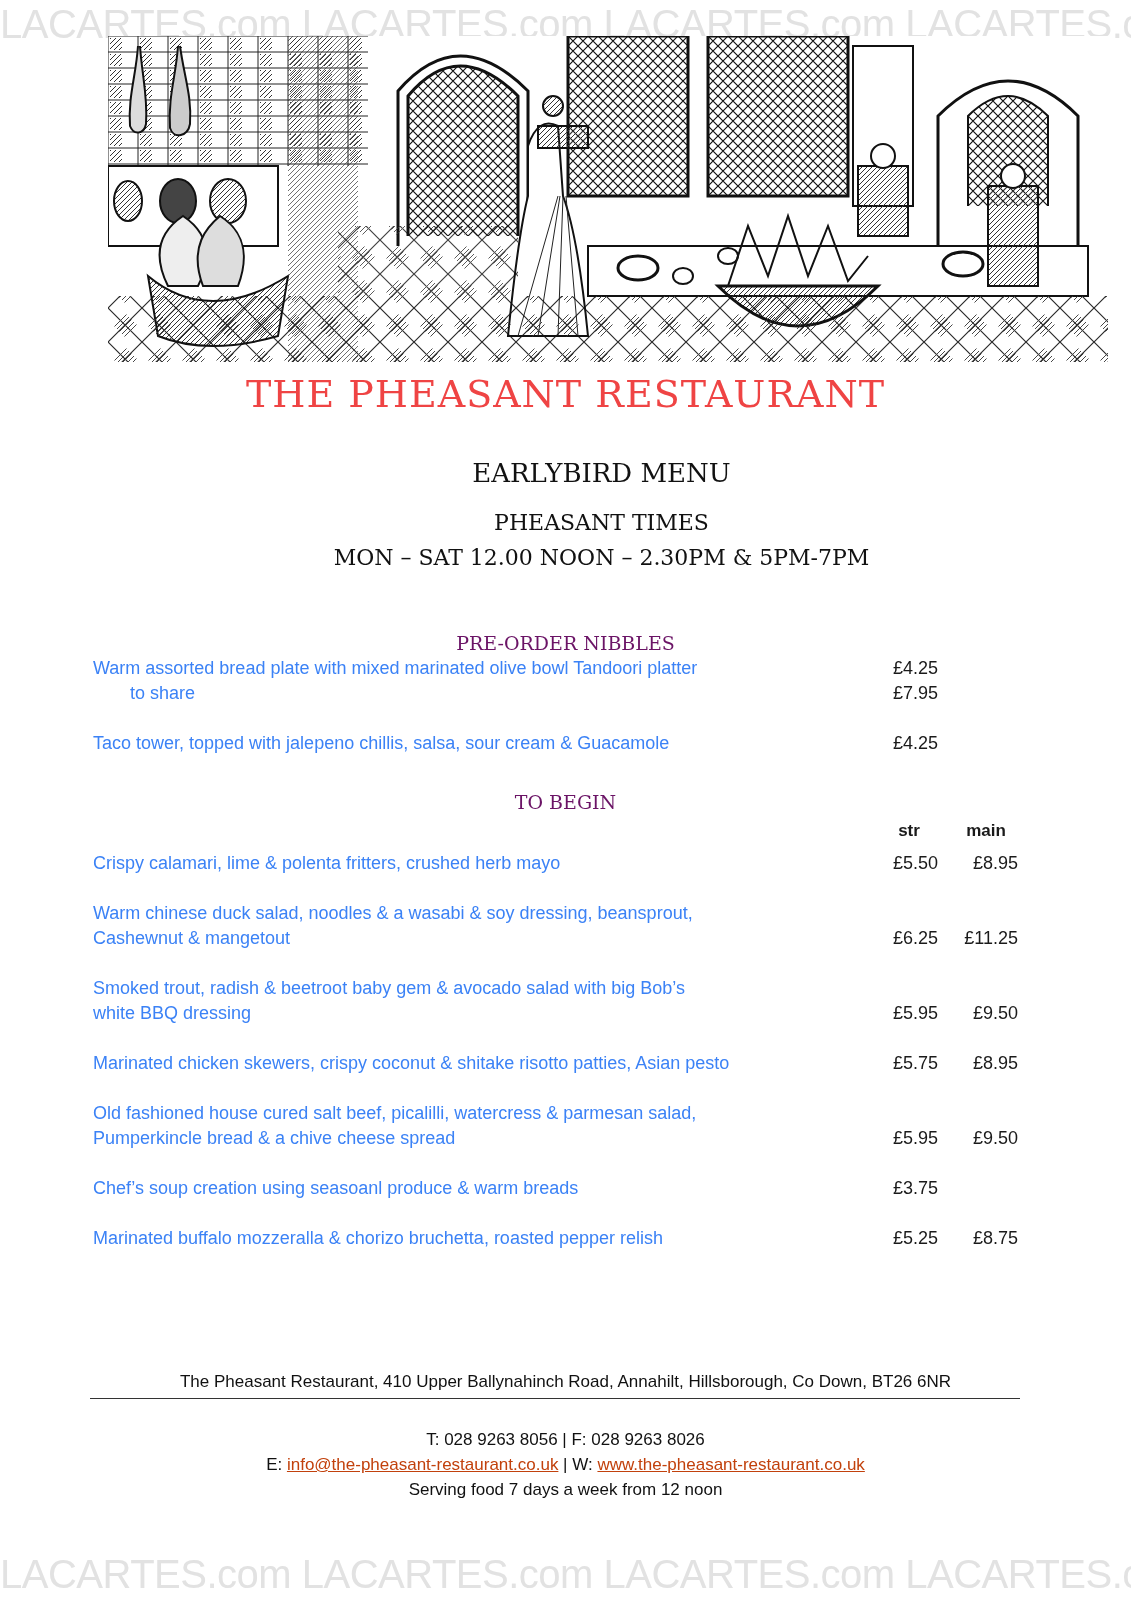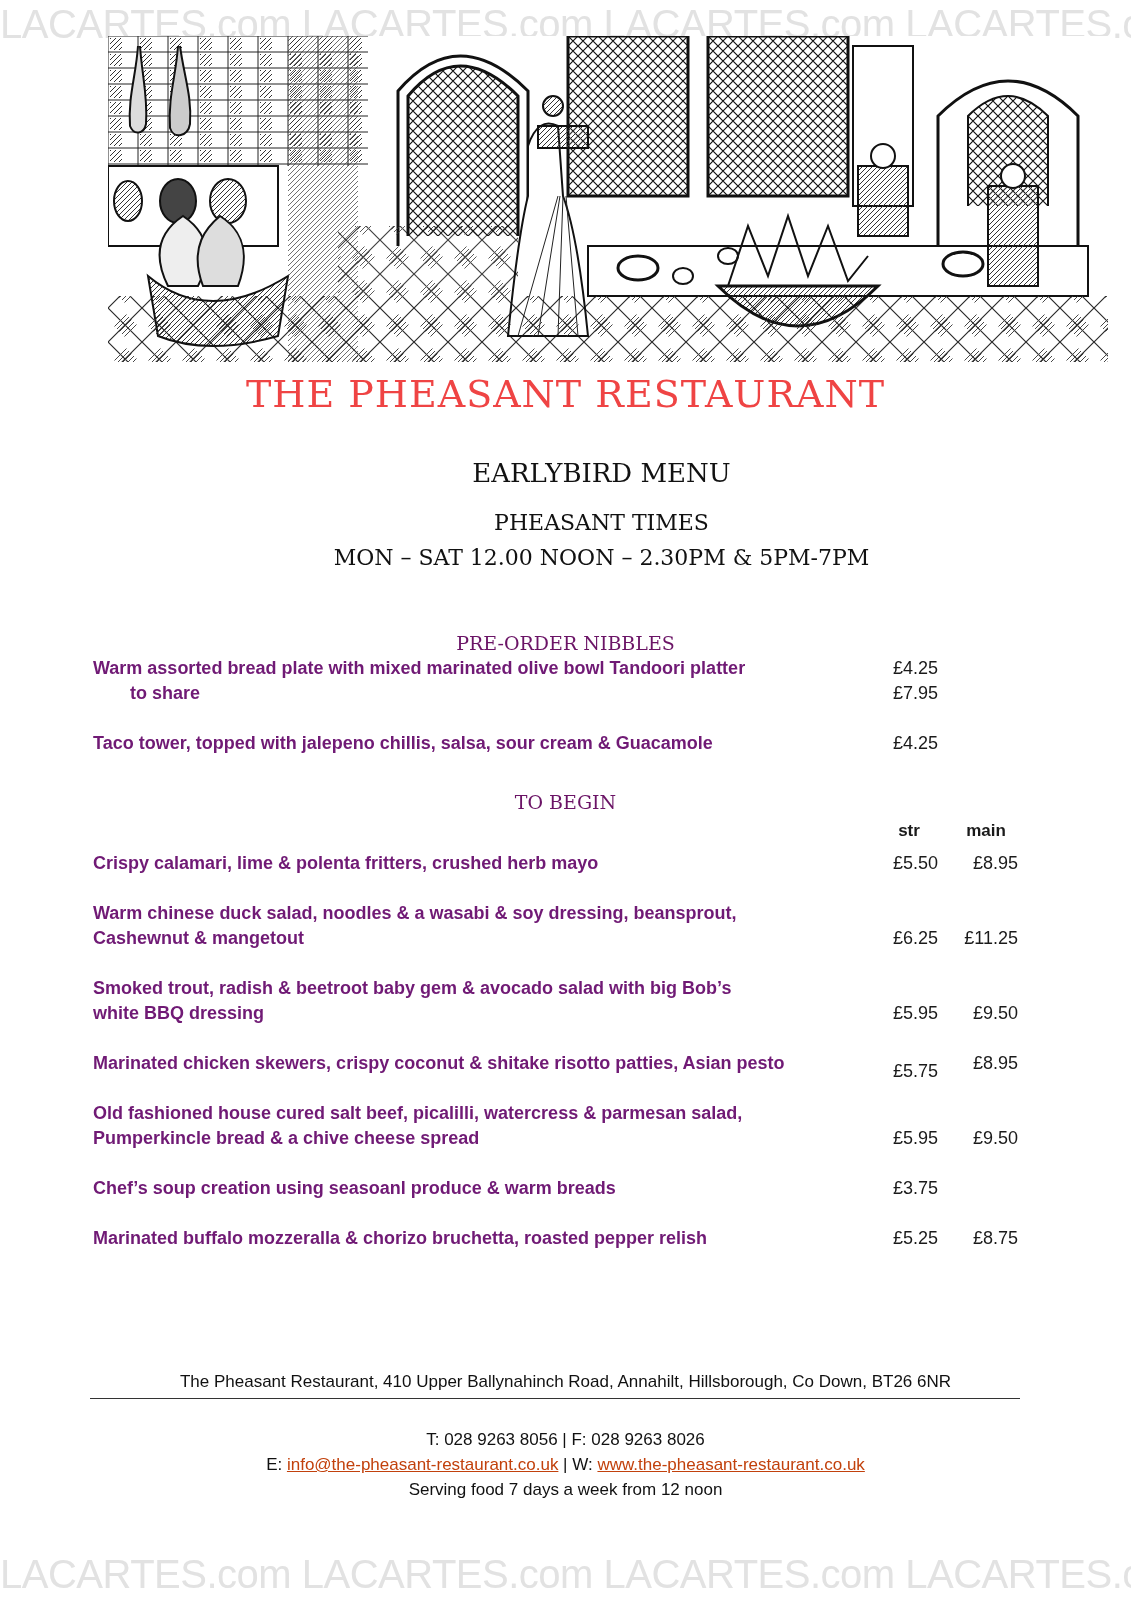--- a/index.html
+++ b/index.html
@@ -7,21 +7,21 @@
   .watermark { position: absolute; left: 0; width: 1131px; height: 44px; overflow: hidden; white-space: nowrap; font-family: "Liberation Sans", sans-serif; font-size: 40px; color: #e2e2e2; letter-spacing: -0.5px; line-height: 44px; }
   .wm-top { top: 2px; }
   .wm-bottom { top: 1552px; }
   .illustration { position: absolute; left: 108px; top: 36px; width: 1000px; height: 326px; overflow: hidden; }
   .title { position: absolute; left: 0; width: 1131px; top: 372px; text-align: center; font-family: "DejaVu Serif", serif; font-size: 38px; letter-spacing: 1px; color: #ef4444; font-variant: small-caps; }
   .subtitle { position: absolute; left: 0; width: 1131px; text-align: center; font-family: "DejaVu Serif", serif; color: #111; padding-left: 36px; }
   .st-menu { top: 458px; font-size: 26px; }
   .st-serving { top: 510px; font-size: 22px; }
   .st-times { top: 545px; font-size: 22px; }
   .section-head { position: absolute; left: 0; width: 1131px; text-align: center; font-family: "DejaVu Serif", serif; font-size: 19px; color: #6b1466; }
-  .item { position: absolute; left: 93px; font-family: "Liberation Sans", sans-serif; font-size: 18px; line-height: 25px; color: #701a75; font-weight: bold; }
+  .item { position: absolute; left: 93px; font-family: "Liberation Sans", sans-serif; font-size: 18px; line-height: 25px; color: #3b82f6; }
   .price { position: absolute; font-size: 18px; line-height: 25px; text-align: right; color: #1a1a1a; font-family: "Liberation Sans", sans-serif; }
   .p-str { left: 880px; width: 58px; }
   .p-main { left: 950px; width: 68px; }
   .col-head { position: absolute; font-weight: bold; font-size: 17px; top: 818px; }
   .footer-rule { position: absolute; left: 90px; top: 1398px; width: 930px; height: 1px; background: #333; }
   .footer-line { position: absolute; left: 0; width: 1131px; text-align: center; font-family: "Liberation Sans", sans-serif; font-size: 17px; line-height: 24px; color: #111; }
   .footer-line a { color: #c2410c; text-decoration: underline; }
 </style>
 </head>
 <body>
@@ -123,21 +123,21 @@
 
 <div>
   <div class="item" style="top:976px;">Smoked trout, radish &amp; beetroot baby gem &amp; avocado salad with big Bob’s</div>
   <div class="item" style="top:1001px;">white BBQ dressing</div>
   <div class="price p-str" style="top:1001px;">£5.95</div>
   <div class="price p-main" style="top:1001px;">£9.50</div>
 </div>
 
 <div>
   <div class="item" style="top:1051px;">Marinated chicken skewers, crispy coconut &amp; shitake risotto patties, Asian pesto</div>
-  <div class="price p-str" style="top:1051px;margin-top:8px;">£5.75</div>
+  <div class="price p-str" style="top:1051px;">£5.75</div>
   <div class="price p-main" style="top:1051px;">£8.95</div>
 </div>
 
 <div>
   <div class="item" style="top:1101px;">Old fashioned house cured salt beef, picalilli, watercress &amp; parmesan salad,</div>
   <div class="item" style="top:1126px;">Pumperkincle bread &amp; a chive cheese spread</div>
   <div class="price p-str" style="top:1126px;">£5.95</div>
   <div class="price p-main" style="top:1126px;">£9.50</div>
 </div>
 

